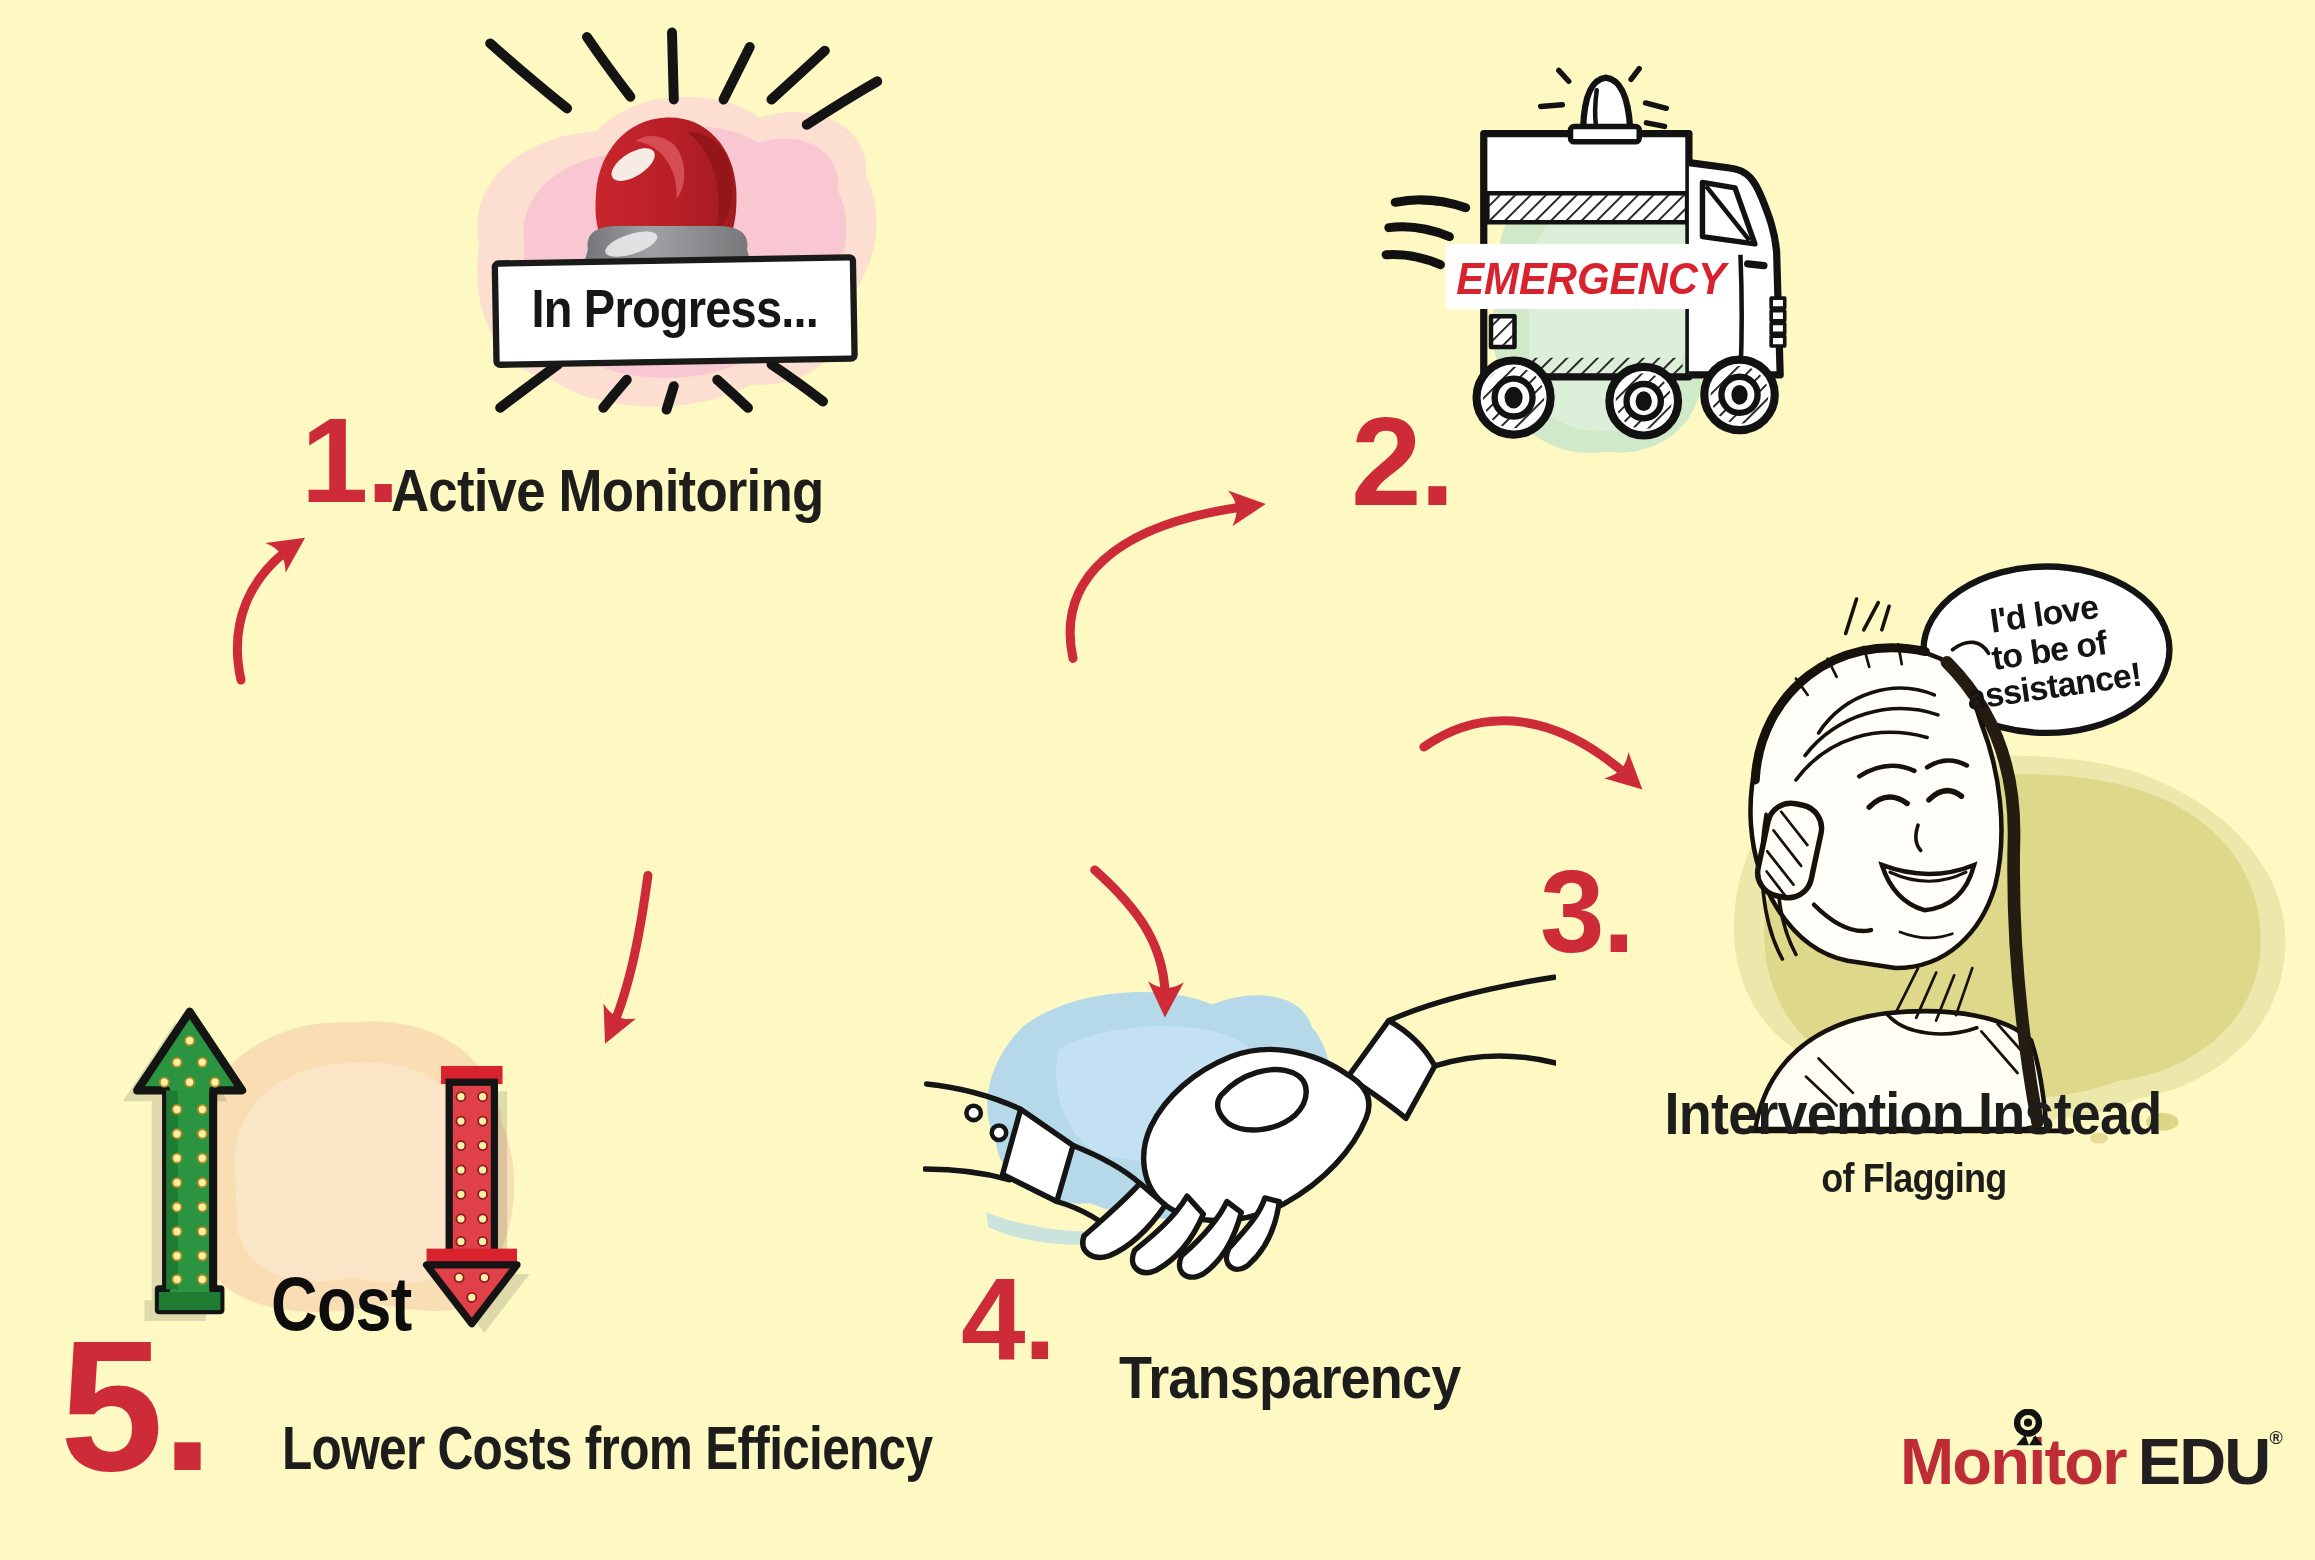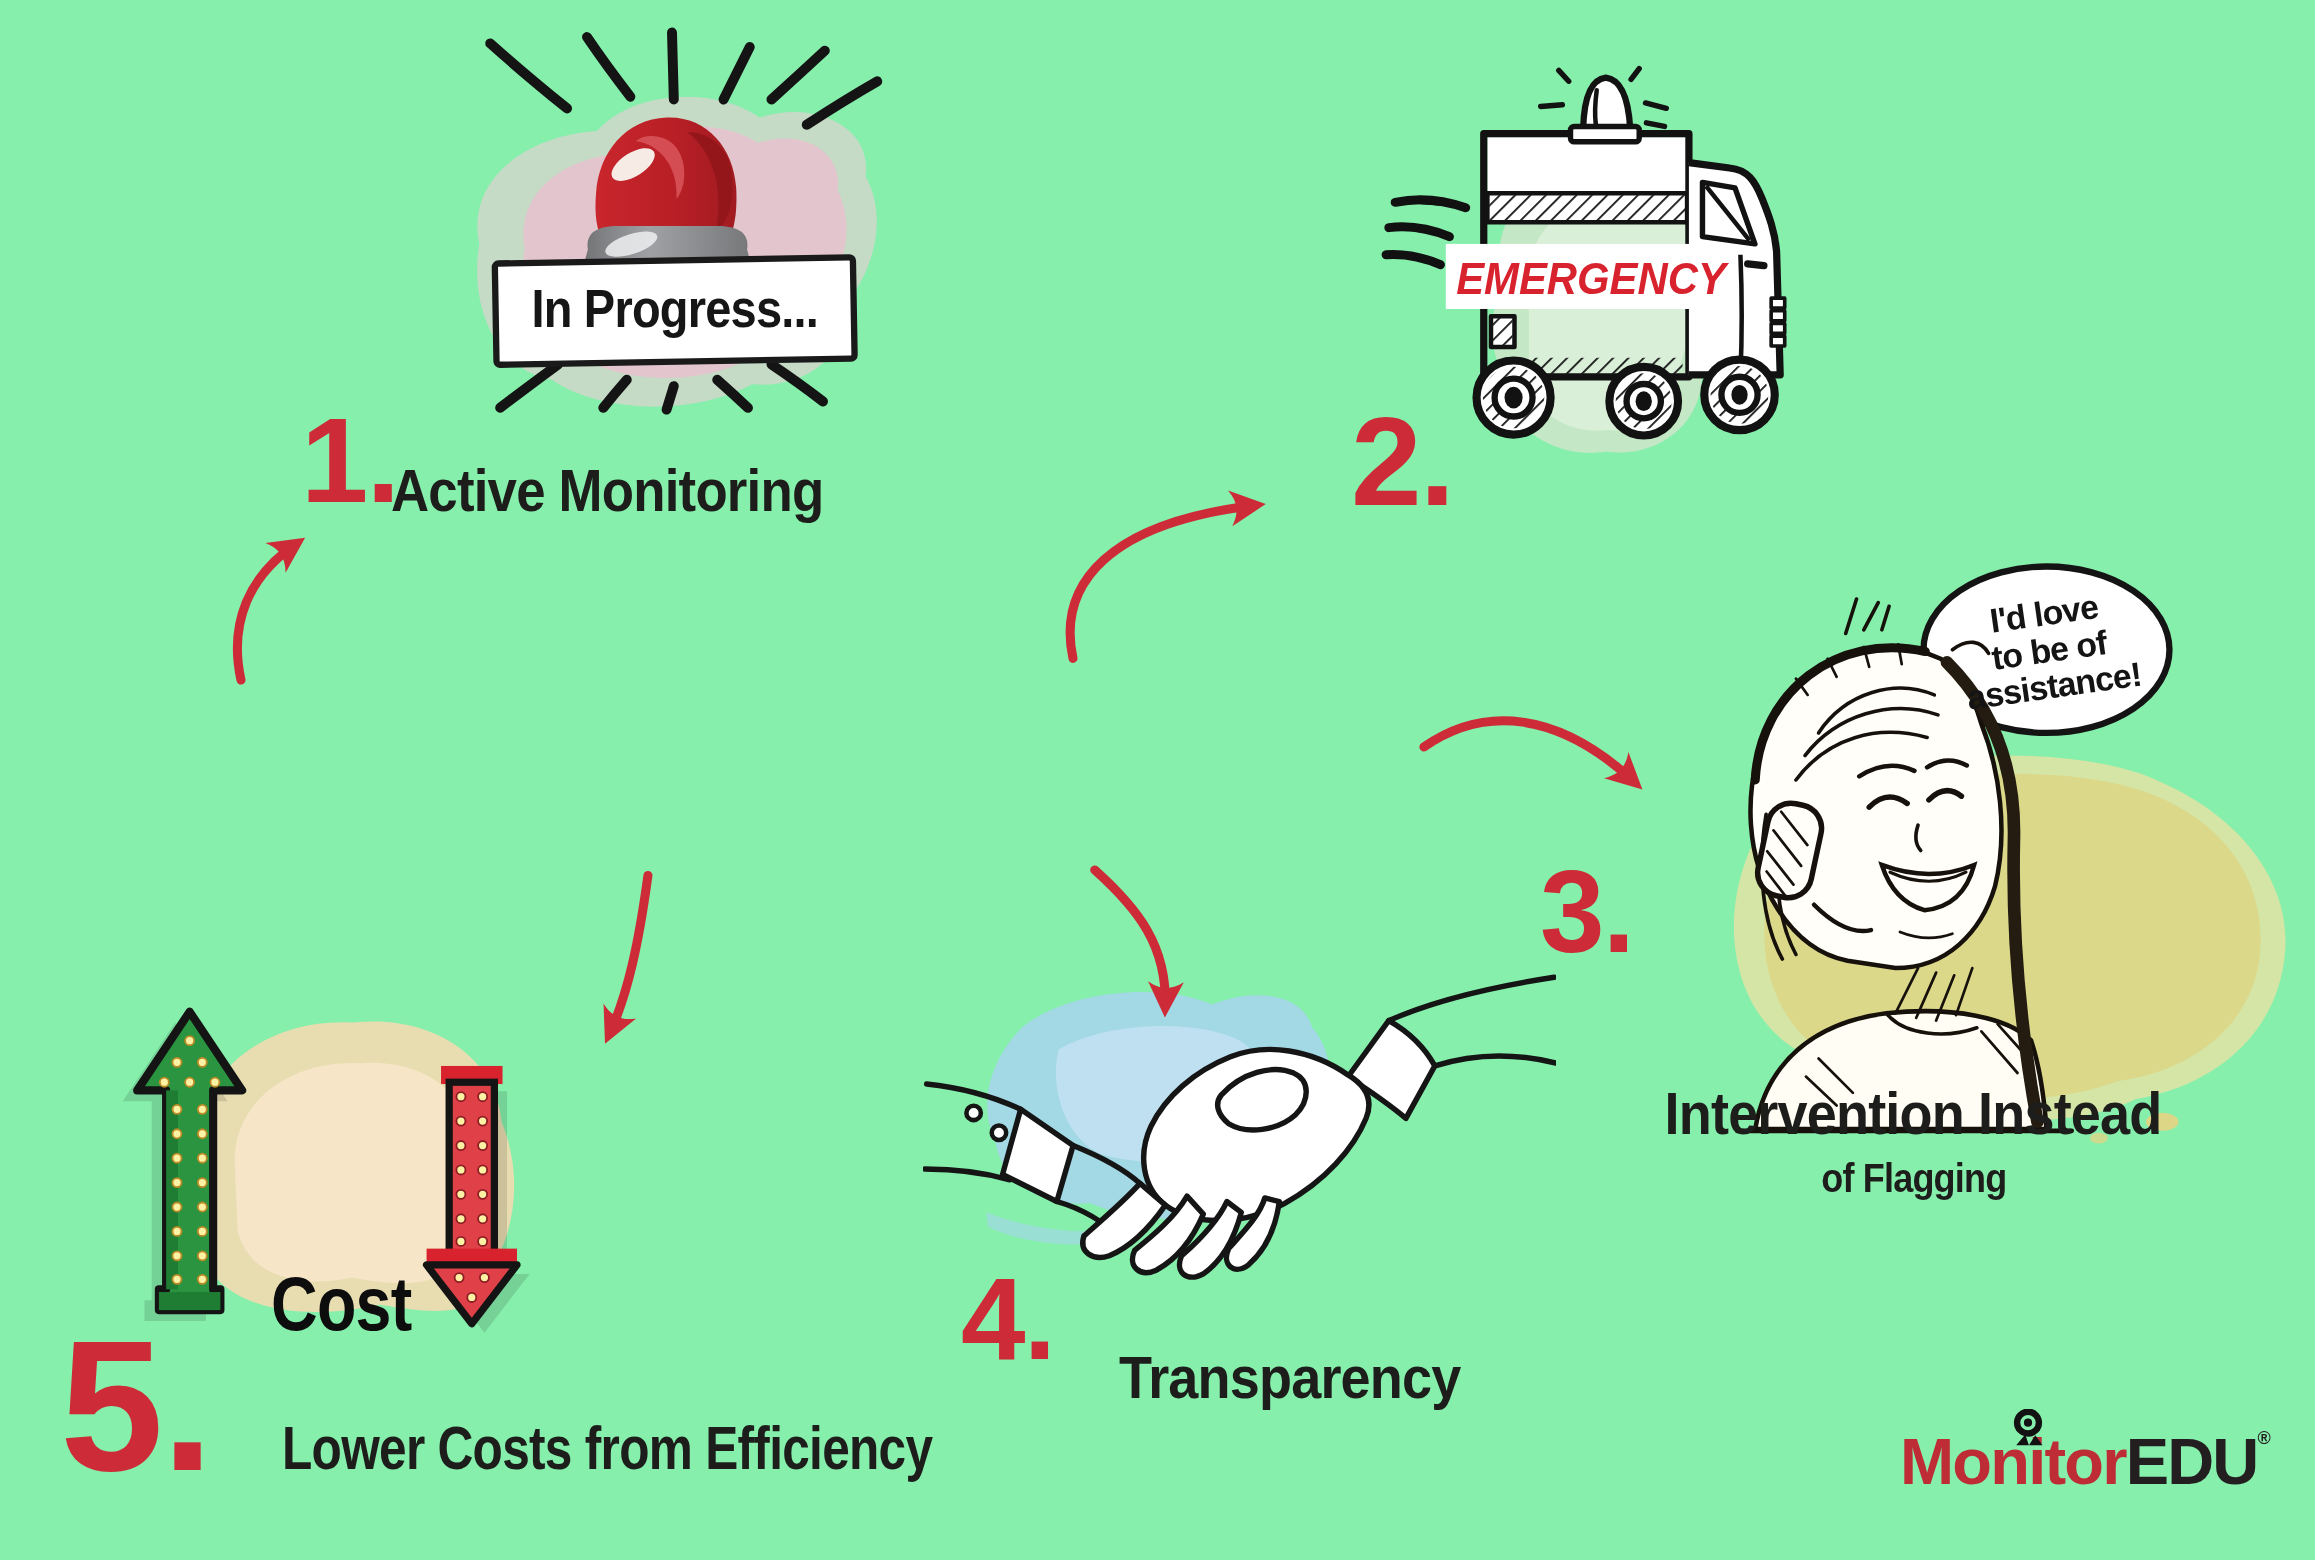--- a/index.html
+++ b/index.html
@@ -1,17 +1,17 @@
 <!DOCTYPE html>
 <html style="font-size:14.5px"><head>
 <meta charset="utf-8">
 <style>
   html,body{margin:0;padding:0;background:#ffffff;}
   .canvas{
-    position:relative;width:2316px;height:1560px;background:#86efac;overflow:hidden;
+    position:relative;width:2316px;height:1560px;background:#fef9c3;overflow:hidden;
     font-family:"Liberation Sans",sans-serif;color:#1d1d1b;
   }
   .abs{position:absolute;}
   .num{position:absolute;color:#ce2b38;font-weight:800;line-height:1;letter-spacing:-1.8px;}
   .lbl{position:absolute;color:#1d1d1b;font-weight:800;line-height:1;white-space:nowrap;letter-spacing:-0.9px;}
   .condL{transform:scaleX(.88);transform-origin:0 50%;display:inline-block;}
   .lbl-c{position:absolute;color:#1d1d1b;font-weight:800;line-height:1;text-align:center;letter-spacing:-0.9px;}
   .lbl-c span{display:inline-block;transform:scaleX(.9);transform-origin:50% 50%;white-space:nowrap;}
   .title{
     position:absolute;left:96px;top:669px;font-size:76px;font-weight:800;
@@ -29,21 +29,21 @@
   .emergency-text span{display:inline-block;transform:scaleX(.93);}
   .bubble-text{
     position:absolute;left:1947px;top:595px;width:204px;text-align:center;
     font-size:34px;font-weight:800;line-height:1.08;color:#141414;
     transform:rotate(-8deg);letter-spacing:-0.9px;
   }
   .scale-lbl{position:absolute;font-weight:800;color:#0d0d0d;line-height:1;letter-spacing:-0.9px;}
   .scale-lbl span{display:inline-block;transform:scaleX(.85);transform-origin:0 50%;}
   .logo{position:absolute;left:1900px;top:1429px;font-weight:800;font-size:65px;line-height:1;letter-spacing:-1.8px;white-space:nowrap;}
   .logo .red{color:#be2c35;}
-  .logo .blk{color:#231f20;}
+  .logo .blk{color:#231f20;margin-left:12px;}
   .logo sup{font-size:18px;vertical-align:top;line-height:1;color:#231f20;}
   svg{display:block;}
 </style>
 </head>
 <body>
 
 <div class="canvas">
 
   <svg class="abs" style="left:416px;top:9px" width="597" height="416" viewBox="0 0 660 460">
     <defs>

